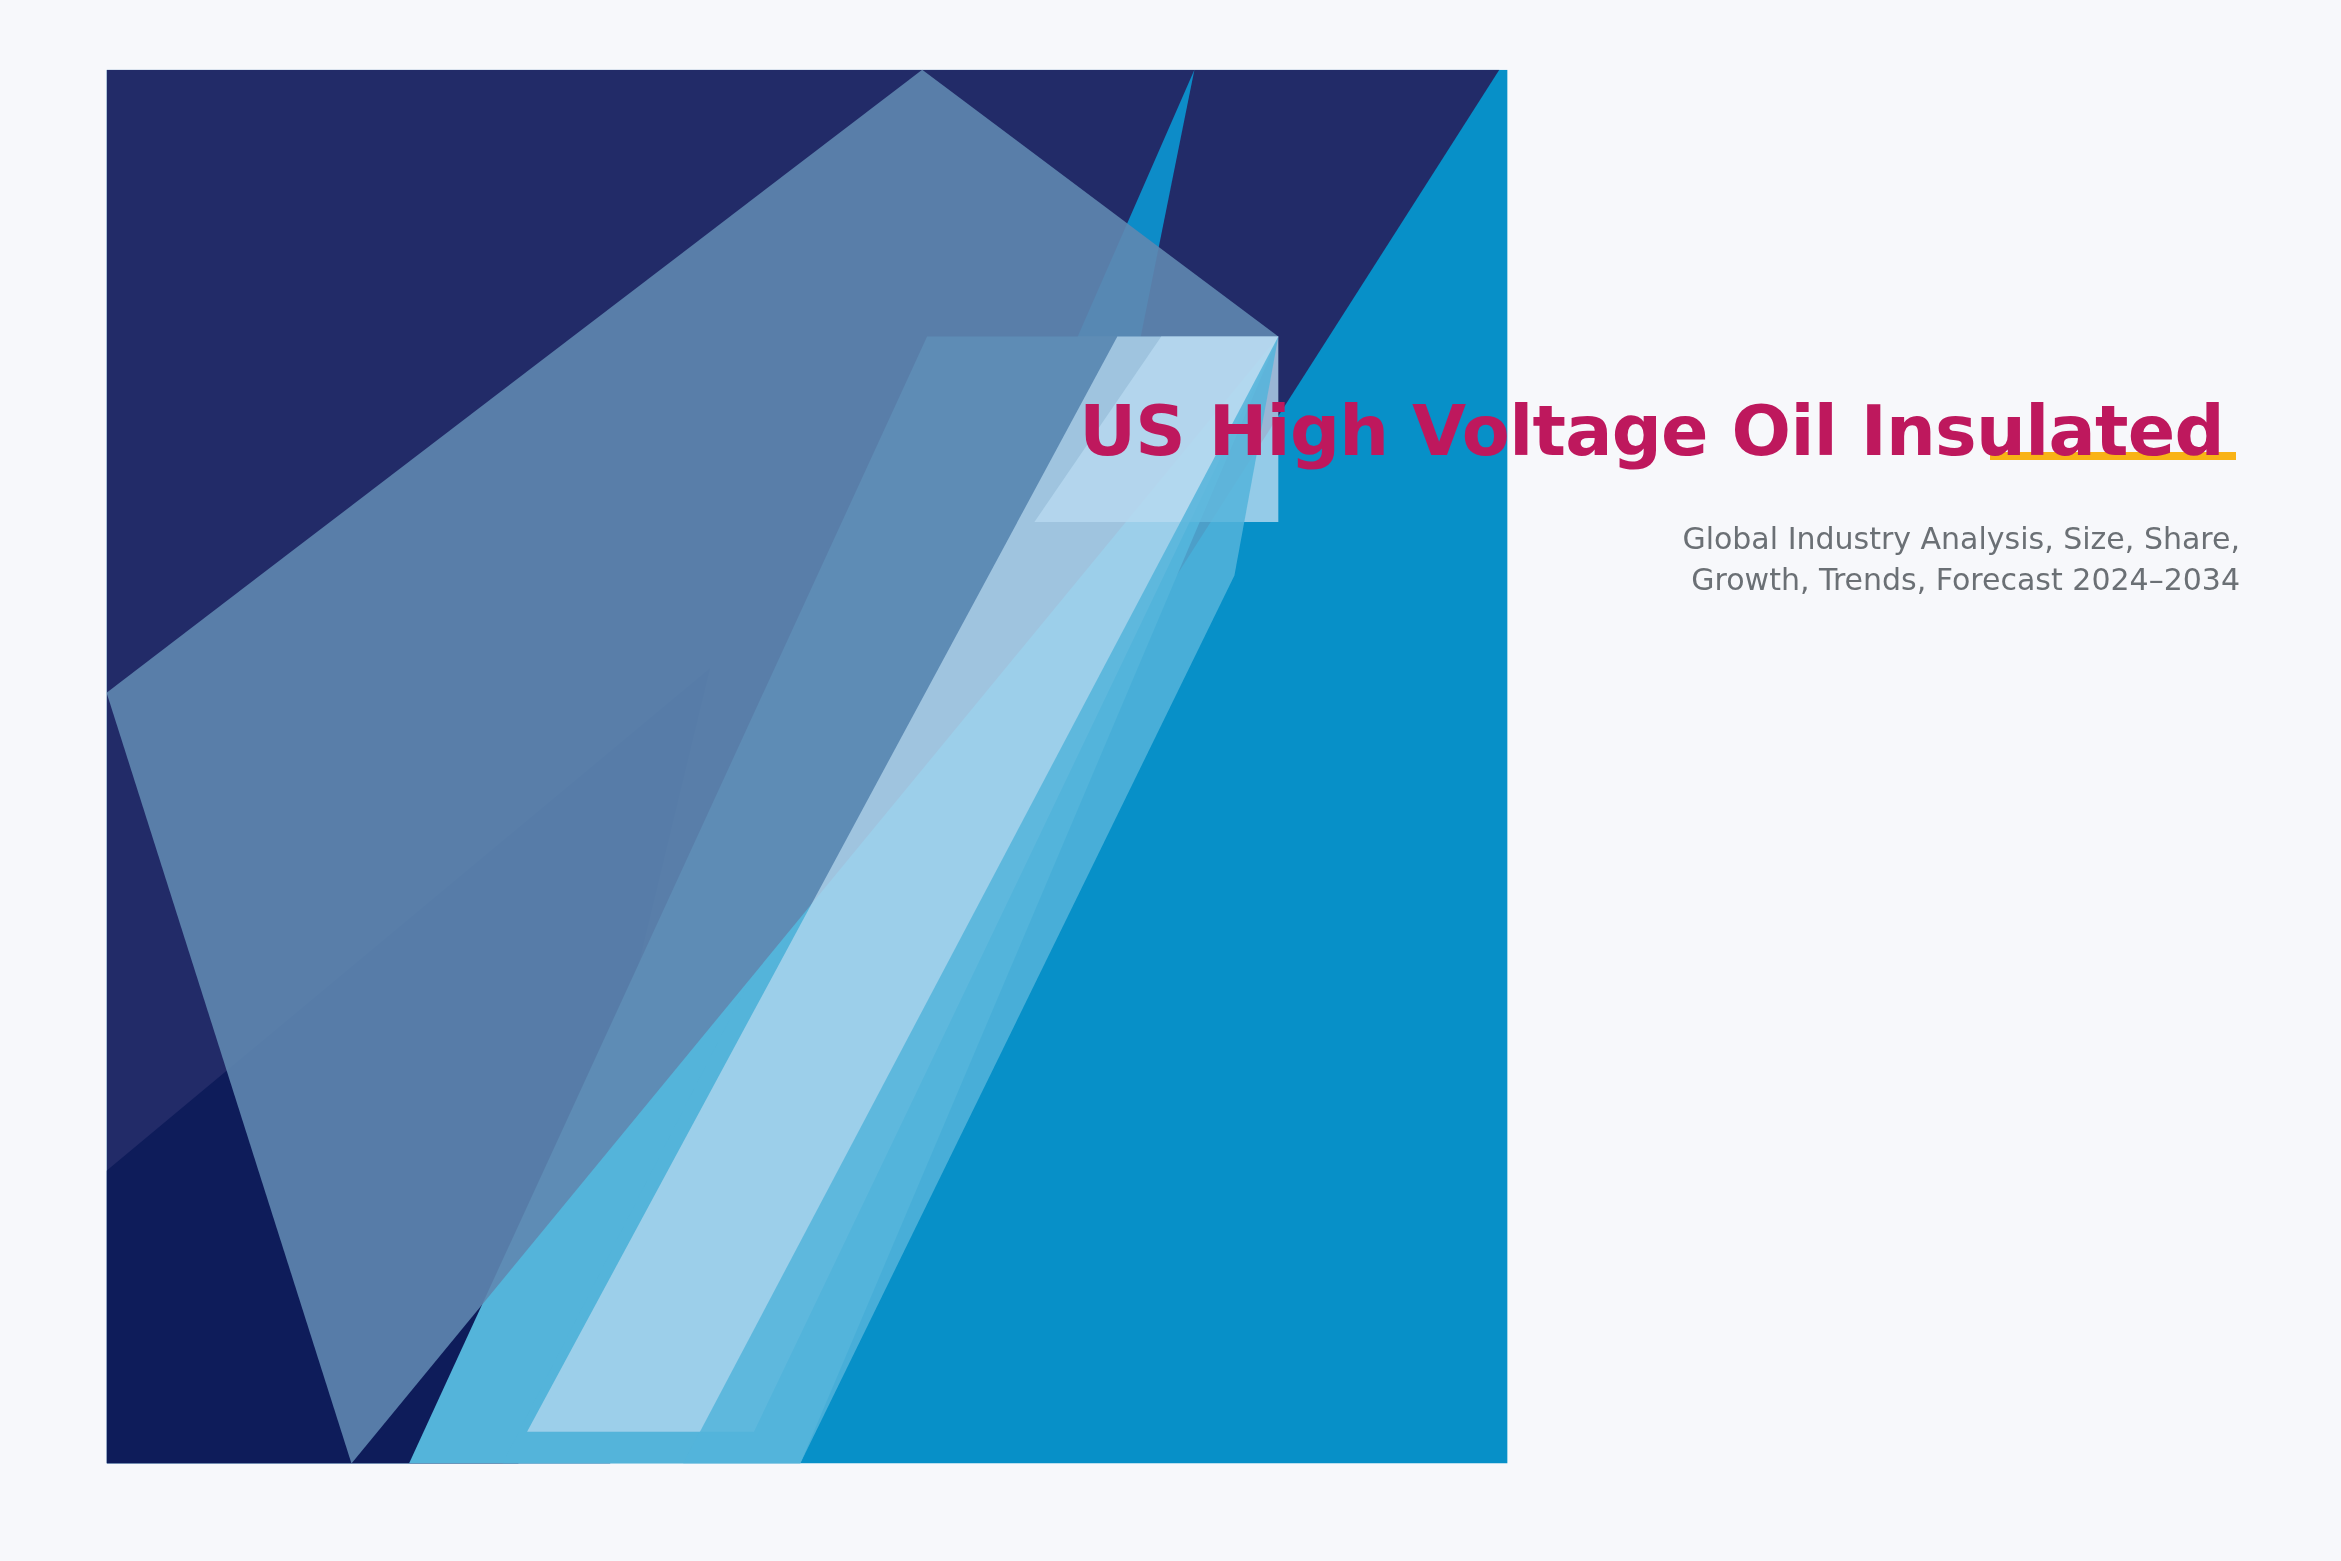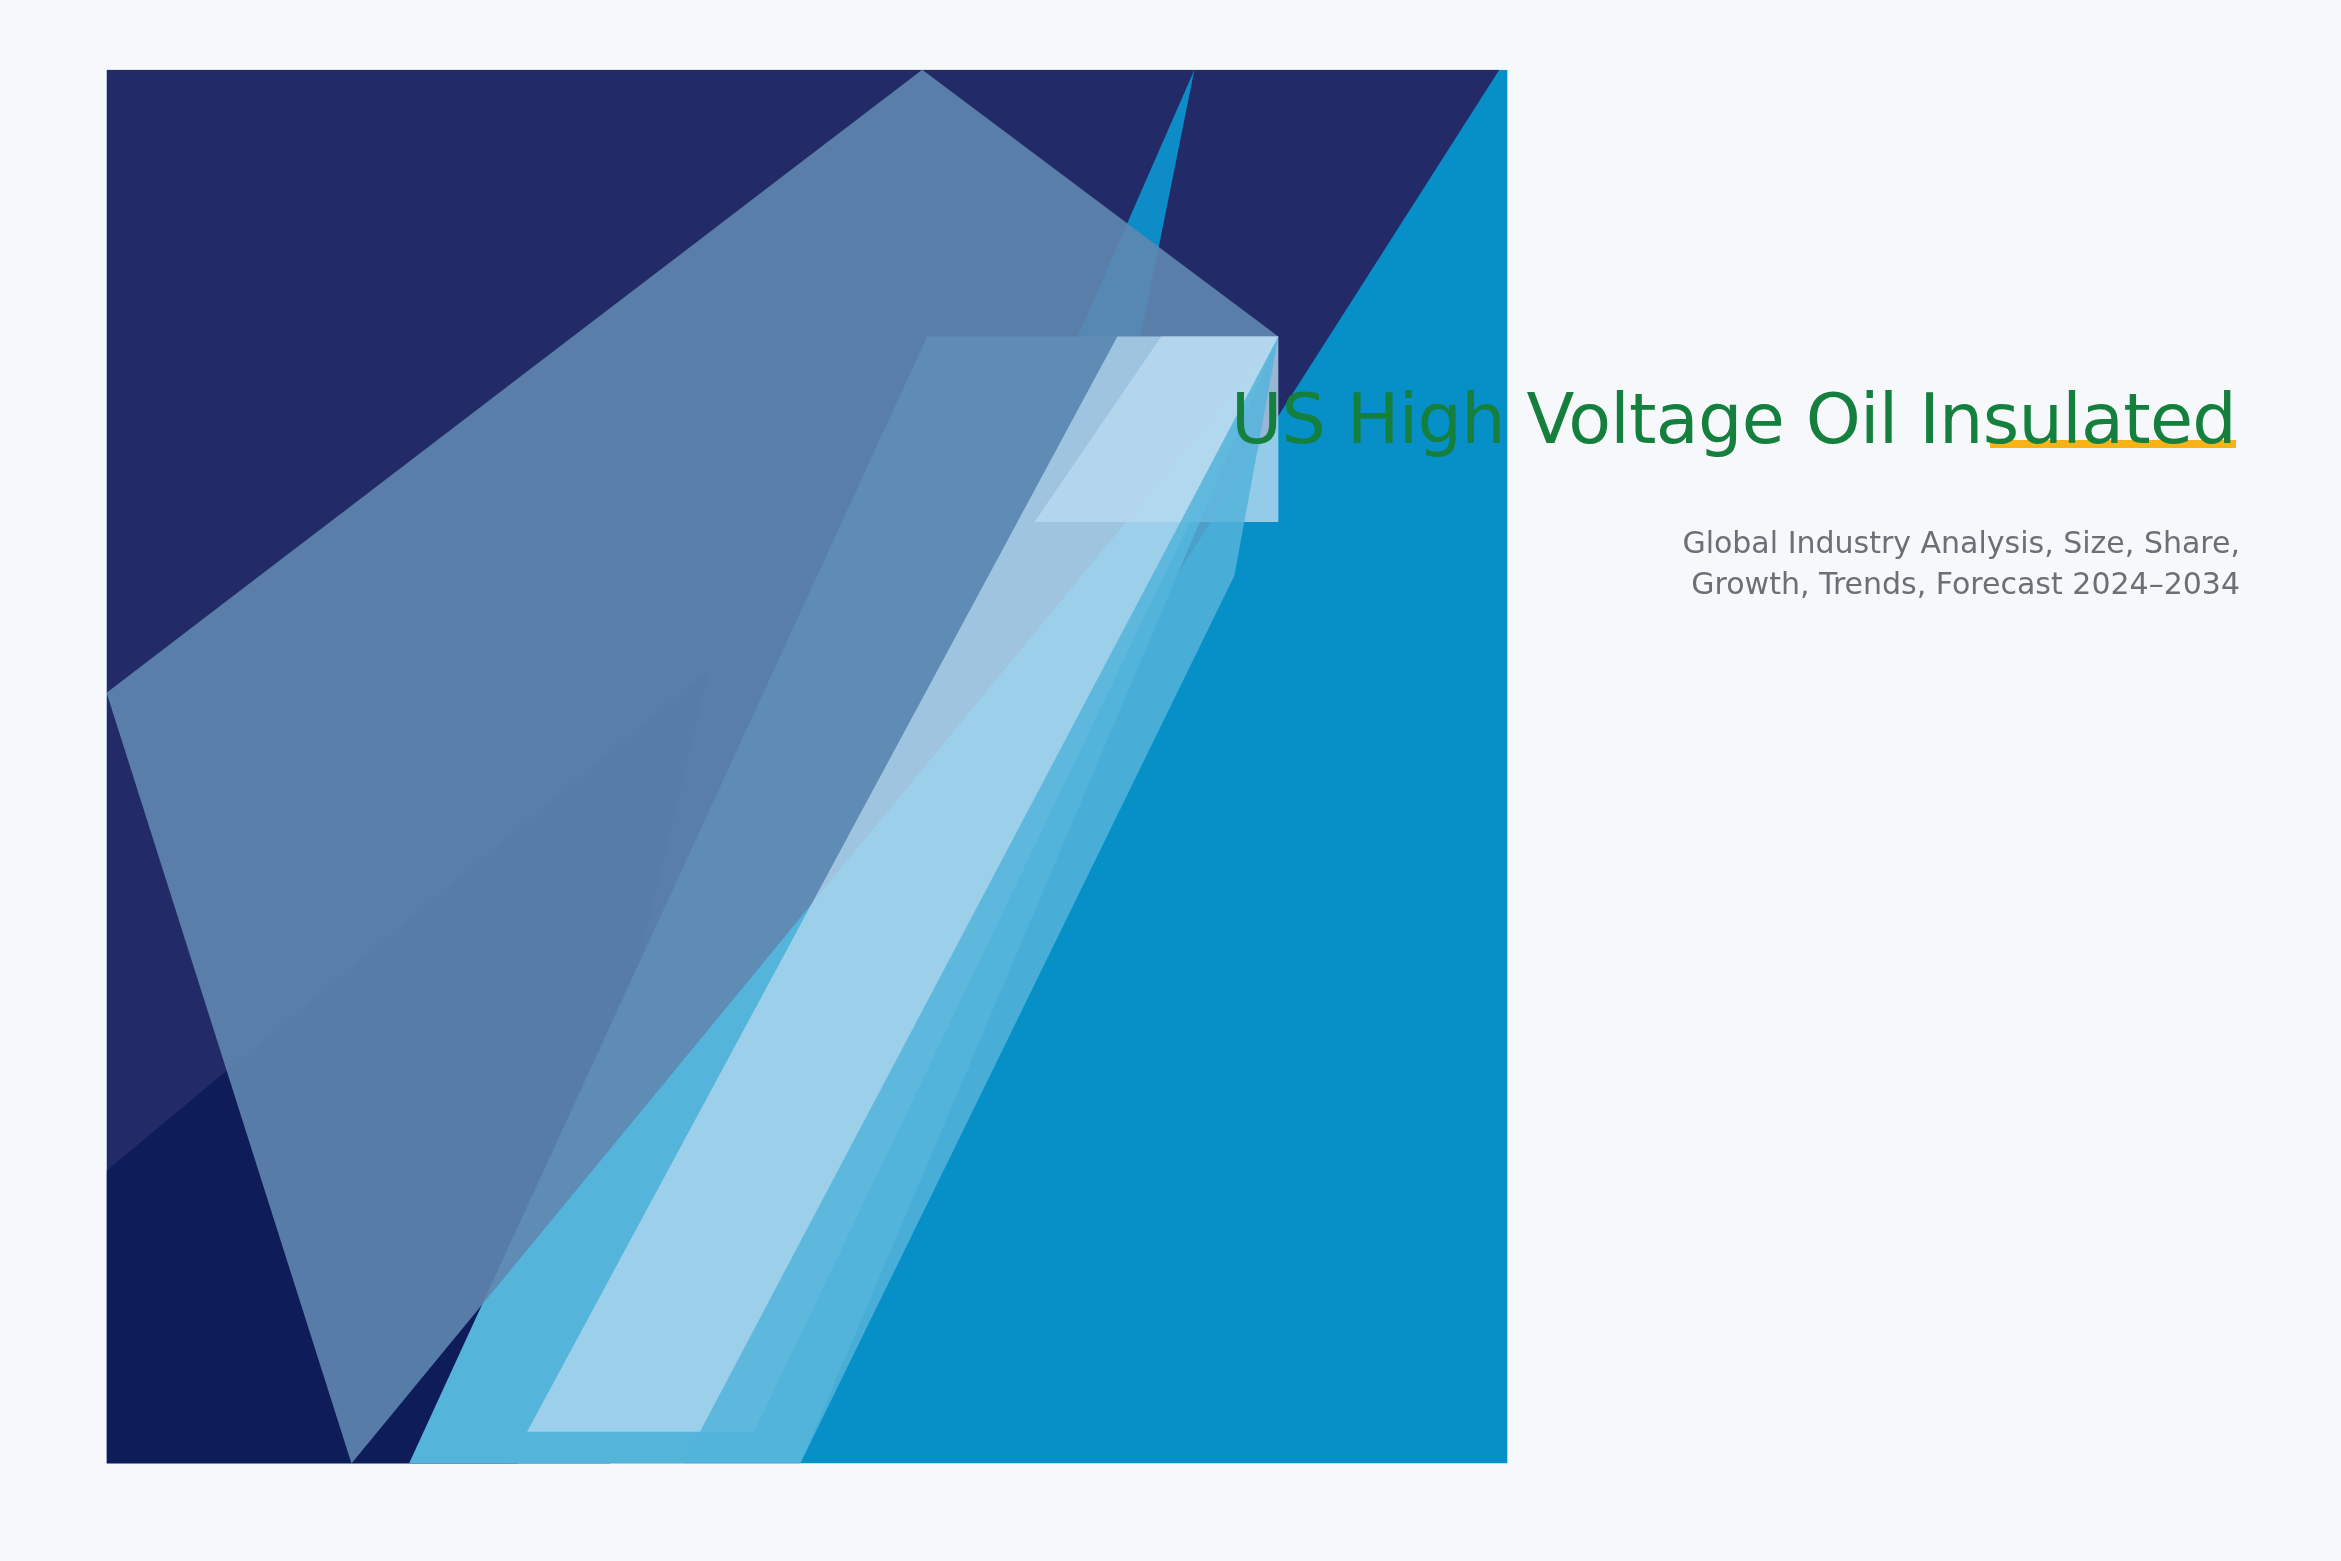--- a/index.html
+++ b/index.html
@@ -45,44 +45,44 @@
     text-align: right;
   }
 
   .title-wrap {
     position: relative;
     display: block;
   }
 
   .report-title {
     position: relative;
-    margin: 4px;
+    margin: 16px;
     font-family: "DejaVu Sans", "Liberation Sans", sans-serif;
     font-size: 70px;
     line-height: 1.26;
-    font-weight: 400;
+    font-weight: 700;
     letter-spacing: -0.7px;
-    color: #15803d;
+    color: #be185d;
     text-align: right;
     z-index: 2;
   }
 
   
   .title-underline {
     position: absolute;
     right: 3.9px;
     bottom: 15.6px;
     width: 246px;
     height: 7.3px;
     background: #f9b316;
     z-index: 1;
   }
 
   .report-subtitle {
-    margin: 60px 0 0 0;
+    margin: 44px 0 0 0;
     font-family: "DejaVu Sans", "Liberation Sans", sans-serif;
     font-size: 30px;
     line-height: 1.35;
     font-weight: 400;
     color: #6b7075;
     text-align: right;
     max-width: 625px;
     margin-left: auto;
   }
 </style>

